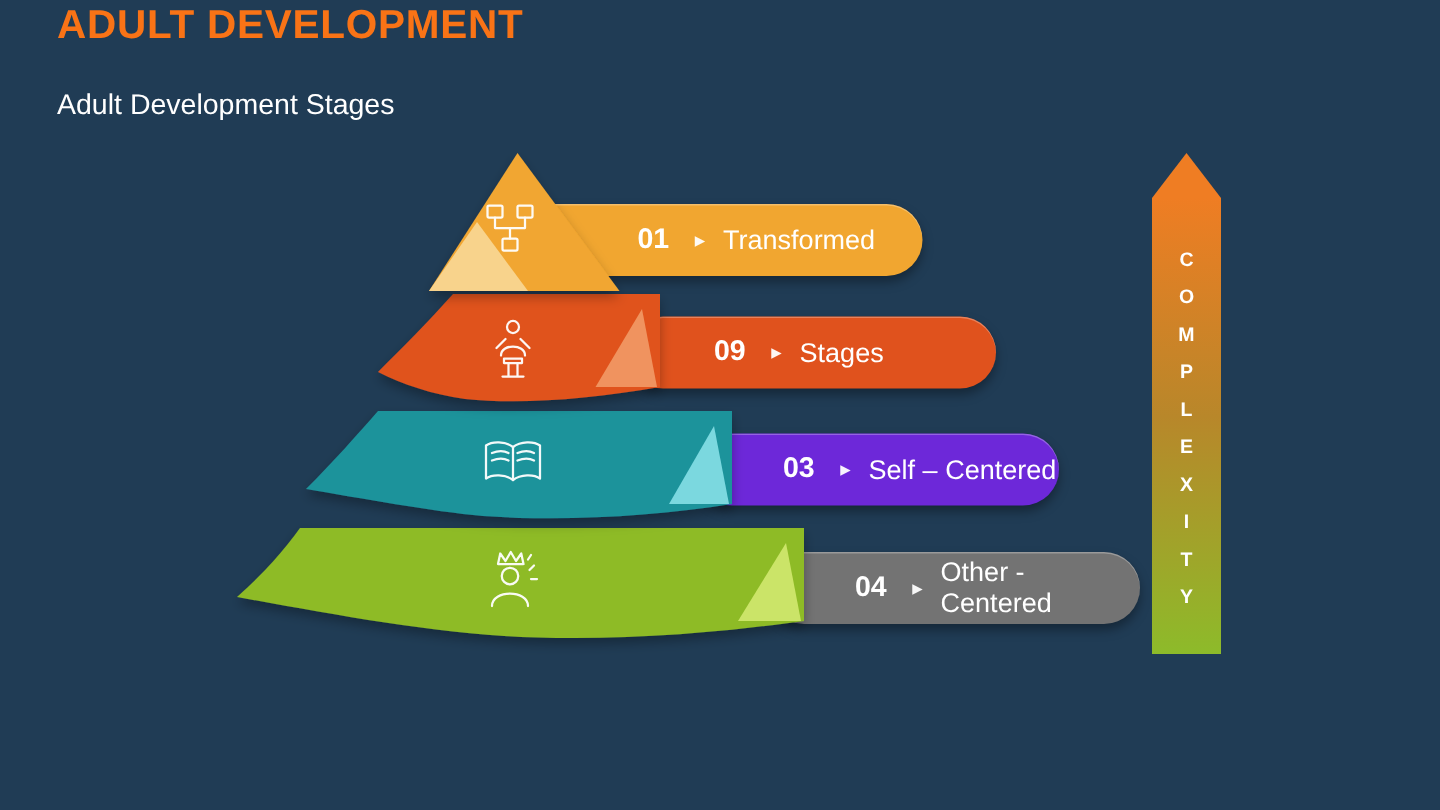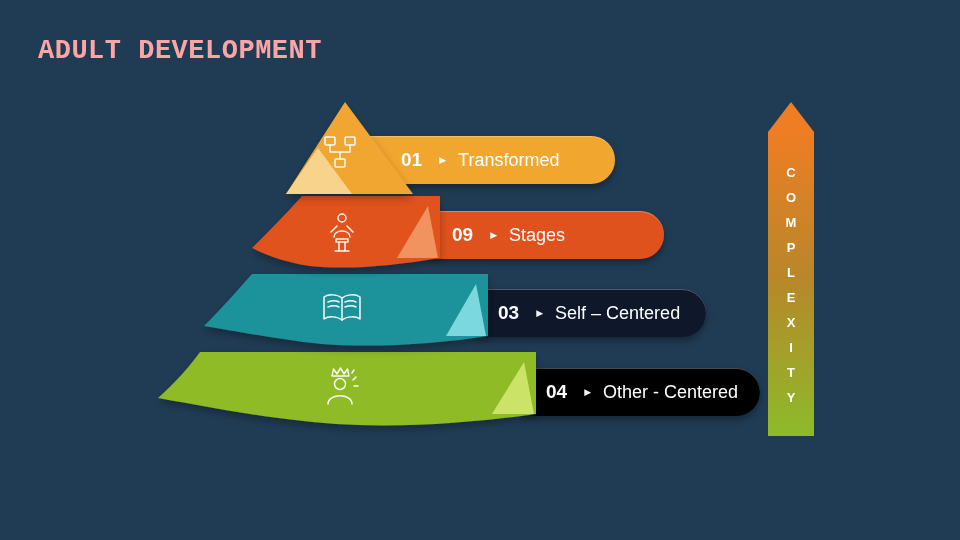--- a/index.html
+++ b/index.html
@@ -3,34 +3,34 @@
 <meta charset="utf-8">
 <style>
   html,body{margin:0;padding:0;}
   body{
     width:960px;height:540px;overflow:hidden;
     font-family:"Liberation Sans",sans-serif;
     background:#203C55;
   }
   .slide{position:relative;width:960px;height:540px;}
   .title{
-    position:absolute;left:38px;top:36px;
-    font-size:27px;font-weight:bold;color:#fca5a5;letter-spacing:.5px;font-family:Liberation Mono, monospace;
+    position:absolute;left:38px;top:1px;
+    font-size:27px;font-weight:bold;color:#f97316;letter-spacing:.5px;
   }
   .subtitle{
     position:absolute;left:38px;top:60px;
     font-size:19px;font-weight:400;color:#ffffff;
   }
   .stage-bar{
     position:absolute;height:48px;border-radius:24px;
     display:flex;align-items:center;box-sizing:border-box;
     color:#fff;
     box-shadow:0 4px 7px rgba(0,0,0,.35), inset 0 1px 0 rgba(255,255,255,.28);
   }
-  .stage-num{font-size:19px;font-weight:bold;}
+  .stage-num{font-size:19px;font-weight:bold;margin-left:24px;}
   .stage-bullet{font-size:9px;margin:0 12px 0 17px;opacity:.95;}
   .stage-label{font-size:18px;}
   .overlay{
     position:absolute;left:0;top:0;width:960px;height:540px;
     pointer-events:none;
   }
   .axis{position:absolute;left:768px;top:102px;width:46px;}
   .axis-head{
     width:0;height:0;
     border-left:23px solid transparent;
@@ -46,40 +46,41 @@
   .axis-body div{
     color:#fff;font-size:13px;font-weight:bold;line-height:25px;text-align:center;
   }
 </style>
 </head>
 <body>
 
 <div class="slide" style="background: rgb(32, 60, 85);">
 
   <div class="title">ADULT DEVELOPMENT</div>
+  <div class="subtitle">Adult Development Stages</div>
 
   <div class="stage-bar" style="left: 345px; top: 136px; width: 270px; padding-left: 56px; background: rgb(241, 166, 48);">
     <span class="stage-num">01</span>
     <span class="stage-bullet">▶</span>
     <span class="stage-label">Transformed</span>
   </div>
 
   <div class="stage-bar" style="left: 418px; top: 211px; width: 246px; padding-left: 34px; background: rgb(224, 82, 29);">
     <span class="stage-num">09</span>
     <span class="stage-bullet">▶</span>
     <span class="stage-label">Stages</span>
   </div>
 
-  <div class="stage-bar" style="left: 464px; top: 289px; width: 242px; padding-left: 34px; background: #0f172a;">
+  <div class="stage-bar" style="left: 464px; top: 289px; width: 242px; padding-left: 34px; background: #6d28d9;">
     <span class="stage-num">03</span>
     <span class="stage-bullet">▶</span>
     <span class="stage-label">Self – Centered</span>
   </div>
 
-  <div class="stage-bar" style="left: 512px; top: 368px; width: 248px; padding-left: 34px; background: #000000;">
+  <div class="stage-bar" style="left: 512px; top: 368px; width: 248px; padding-left: 34px; background: #737373;">
     <span class="stage-num">04</span>
     <span class="stage-bullet">▶</span>
     <span class="stage-label">Other - Centered</span>
   </div>
 
   <svg class="overlay" viewBox="0 0 960 540">
     <defs>
       <filter id="ds" x="-20%" y="-20%" width="140%" height="160%">
         <feDropShadow dx="0" dy="4" stdDeviation="4" flood-color="#000000" flood-opacity="0.3"></feDropShadow>
       </filter>

